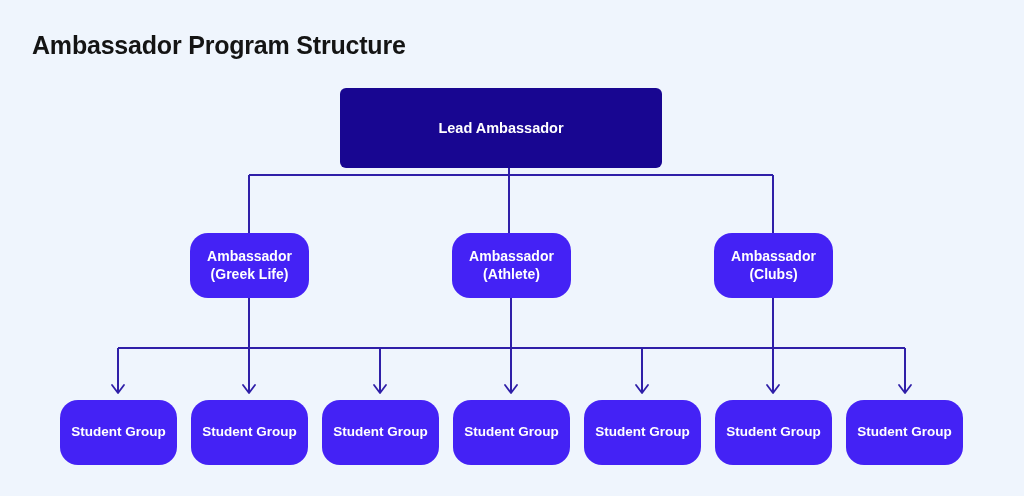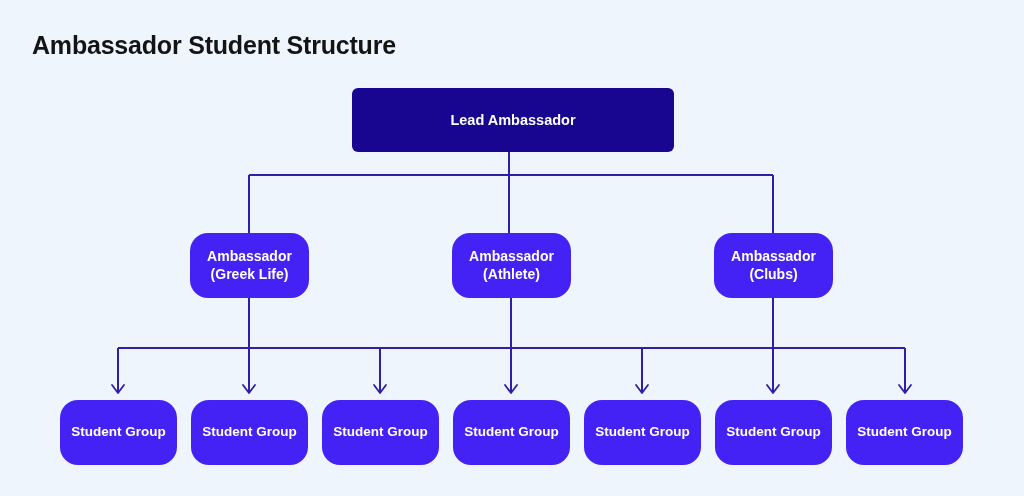--- a/index.html
+++ b/index.html
@@ -64,21 +64,21 @@
     display: block;
     padding: 0 6px;
     white-space: pre-line;
   }
 </style>
 </head>
 <body>
 
 <div id="chart-root">
 
-  <div id="diagram-title">Ambassador Student Structure</div>
+  <div id="diagram-title">Ambassador Program Structure</div>
 
   <svg id="connector-layer" viewBox="0 0 1024 496" width="1024" height="496" xmlns="http://www.w3.org/2000/svg">
 
     <g stroke="#2f1fa8" stroke-width="1.8" fill="none" shape-rendering="crispEdges">
 
       <path d="M 509 152 L 509 175"></path>
       <path d="M 249 175 L 773 175"></path>
       <path d="M 249 175 L 249 233"></path>
       <path d="M 509 175 L 509 233"></path>
       <path d="M 773 175 L 773 233"></path>
@@ -102,21 +102,21 @@
       <path d="M 112 385 L 118 393 L 124 385"></path>
       <path d="M 243 385 L 249 393 L 255 385"></path>
       <path d="M 374 385 L 380 393 L 386 385"></path>
       <path d="M 505 385 L 511 393 L 517 385"></path>
       <path d="M 636 385 L 642 393 L 648 385"></path>
       <path d="M 767 385 L 773 393 L 779 385"></path>
       <path d="M 899 385 L 905 393 L 911 385"></path>
     </g>
   </svg>
 
-  <div class="node node-root" style="left:352px; top:88px; width:322px; height:64px;">
+  <div class="node node-root" style="left:340px; top:88px; width:322px; height:80px;">
     <span class="node-label">Lead Ambassador</span>
   </div>
 
   <div class="node node-mid" style="left:190px; top:233px; width:119px; height:65px;">
     <span class="node-label">Ambassador
 (Greek Life)</span>
   </div>
   <div class="node node-mid" style="left:452px; top:233px; width:119px; height:65px;">
     <span class="node-label">Ambassador
 (Athlete)</span>

